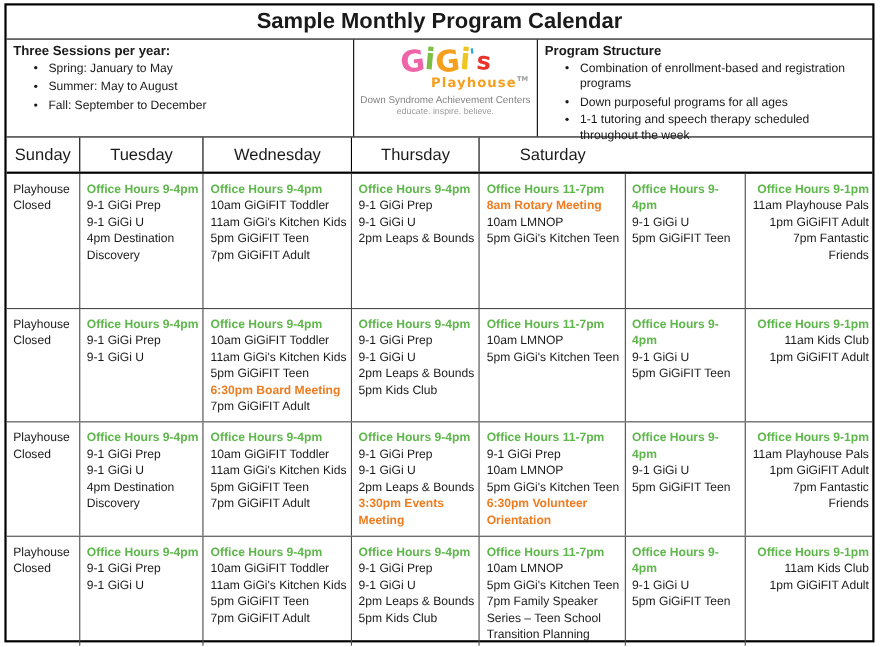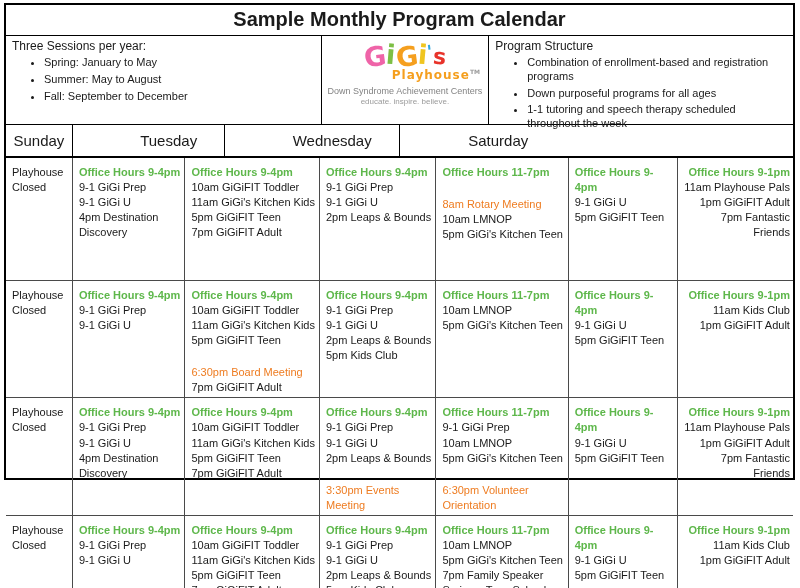--- a/index.html
+++ b/index.html
@@ -5,78 +5,78 @@
   html,body { margin:0; padding:0; background:#ffffff; }
   body {
     width:800px; height:588px; position:relative; overflow:hidden;
     font-family:"Liberation Sans", sans-serif; color:#1a1a1a;
   }
   :root{
     --cols: 8.5% 14.3% 17.1% 14.8% 16.8% 13.9% 14.6%;
     --green:#5eb74b; --orange:#ee7c21;
   }
   .page{
-    position:absolute; left:4px; top:3px; width:791px; height:477px;
+    position:absolute; left:4px; top:3px; width:791px; height:581px;
     border:2px solid #000; box-sizing:border-box;
     display:flex; flex-direction:column; background:#fff;
   }
   
   .title-row{
     border-bottom:1px solid #000; text-align:center;
     font-weight:bold; font-size:20px; padding:3px 0 4px 0;
   }
   
   .info-row{ display:flex; border-bottom:1px solid #000; min-height:88px; }
   .info-cell{ box-sizing:border-box; padding:3px 6px; }
   .sessions-cell{ width:40.1%; border-right:1px solid #000; }
   .logo-cell{ width:21.3%; border-right:1px solid #000; text-align:center; padding-top:5px; }
   .structure-cell{ width:38.6%; }
-  .info-heading{ font-weight:normal; font-size:12px; }
+  .info-heading{ font-weight:bold; font-size:12px; }
   ul.bullets{ margin:3px 0 0 0; padding-left:32px; font-size:11px; list-style:disc; }
   ul.bullets li{ margin-bottom:3px; line-height:1.25; }
   
   .logo-word{ line-height:1; margin-top:2px; }
   .logo-word span{
     display:inline-block; font-weight:bold; font-size:27px;
     font-family:"DejaVu Sans", sans-serif;
   }
   .logo-word span:nth-child(odd){ transform:rotate(-7deg); }
   .logo-word span:nth-child(even){ transform:rotate(5deg) translateY(-2px); }
   .logo-word span:nth-child(5){ font-size:18px; vertical-align:8px; }
   .logo-word span:nth-child(6){ font-size:22px; }
   .logo-playhouse{
     font-size:12px; font-weight:bold; letter-spacing:1px; margin-top:-2px;
     padding-left:34px; font-family:"DejaVu Sans", sans-serif;
   }
   .logo-playhouse sup{ font-size:6px; color:#999; letter-spacing:0; }
   .logo-subtitle{ font-size:9px; color:#838383; margin-top:4px; }
   .logo-tagline{ font-size:8px; color:#9a9a9a; margin-top:1px; }
   
-  .day-header{ display:grid; grid-template-columns:var(--cols); border-bottom:2px solid #000;gap:40px; }
+  .day-header{ display:grid; grid-template-columns:var(--cols); border-bottom:2px solid #000; }
   .day-header .day{
     border-right:1.5px solid #000; text-align:center; font-size:15px;
     padding:7px 0 7px 0; box-sizing:border-box;
   }
   .day-header .day:last-child{ border-right:none; }
   
   .calendar-body{ flex:1; display:flex; flex-direction:column; }
   .week-row{ display:grid; grid-template-columns:var(--cols); border-bottom:1px solid #4a4a4a; }
   .week-row:last-child{ border-bottom:none; flex:1; }
   .week-row:nth-child(1){ min-height:122px; }
   .week-row:nth-child(2){ min-height:102px; }
   .week-row:nth-child(3){ min-height:103px; }
   .week-row:nth-child(4){ min-height:94px; }
   .cell{
     border-right:1px solid #4a4a4a; box-sizing:border-box;
     padding:7px 3px 2px 6px; font-size:11px; line-height:1.37; overflow:hidden;
   }
   .cell:last-child{ border-right:none;text-align:right; }
   .line{ color:#1a1a1a; }
   .line.green{ color:var(--green); font-weight:bold; }
-  .line.orange{ color:var(--orange); font-weight:normal;margin-top:17px; }
+  .line.orange{ color:var(--orange); font-weight:bold; }
 </style>
 </head>
 <body>
 
 <div class="page">
 
   <div class="title-row">Sample Monthly Program Calendar</div>
 
   <div class="info-row">
     <div class="info-cell sessions-cell">
@@ -100,20 +100,21 @@
           <li>Down purposeful programs for all ages</li>
           <li>1-1 tutoring and speech therapy scheduled throughout the week</li>
         </ul>
     </div>
   </div>
 
   <div class="day-header">
     <div class="day">Sunday</div>
     <div class="day">Tuesday</div>
     <div class="day">Wednesday</div>
+    <div class="day">Thursday</div>
     <div class="day">Saturday</div>
   </div>
 
   <div class="calendar-body">
       <div class="week-row">
         <div class="cell">
           <div class="line normal">Playhouse Closed</div>
         </div>
         <div class="cell">
           <div class="line green">Office Hours 9-4pm</div>

